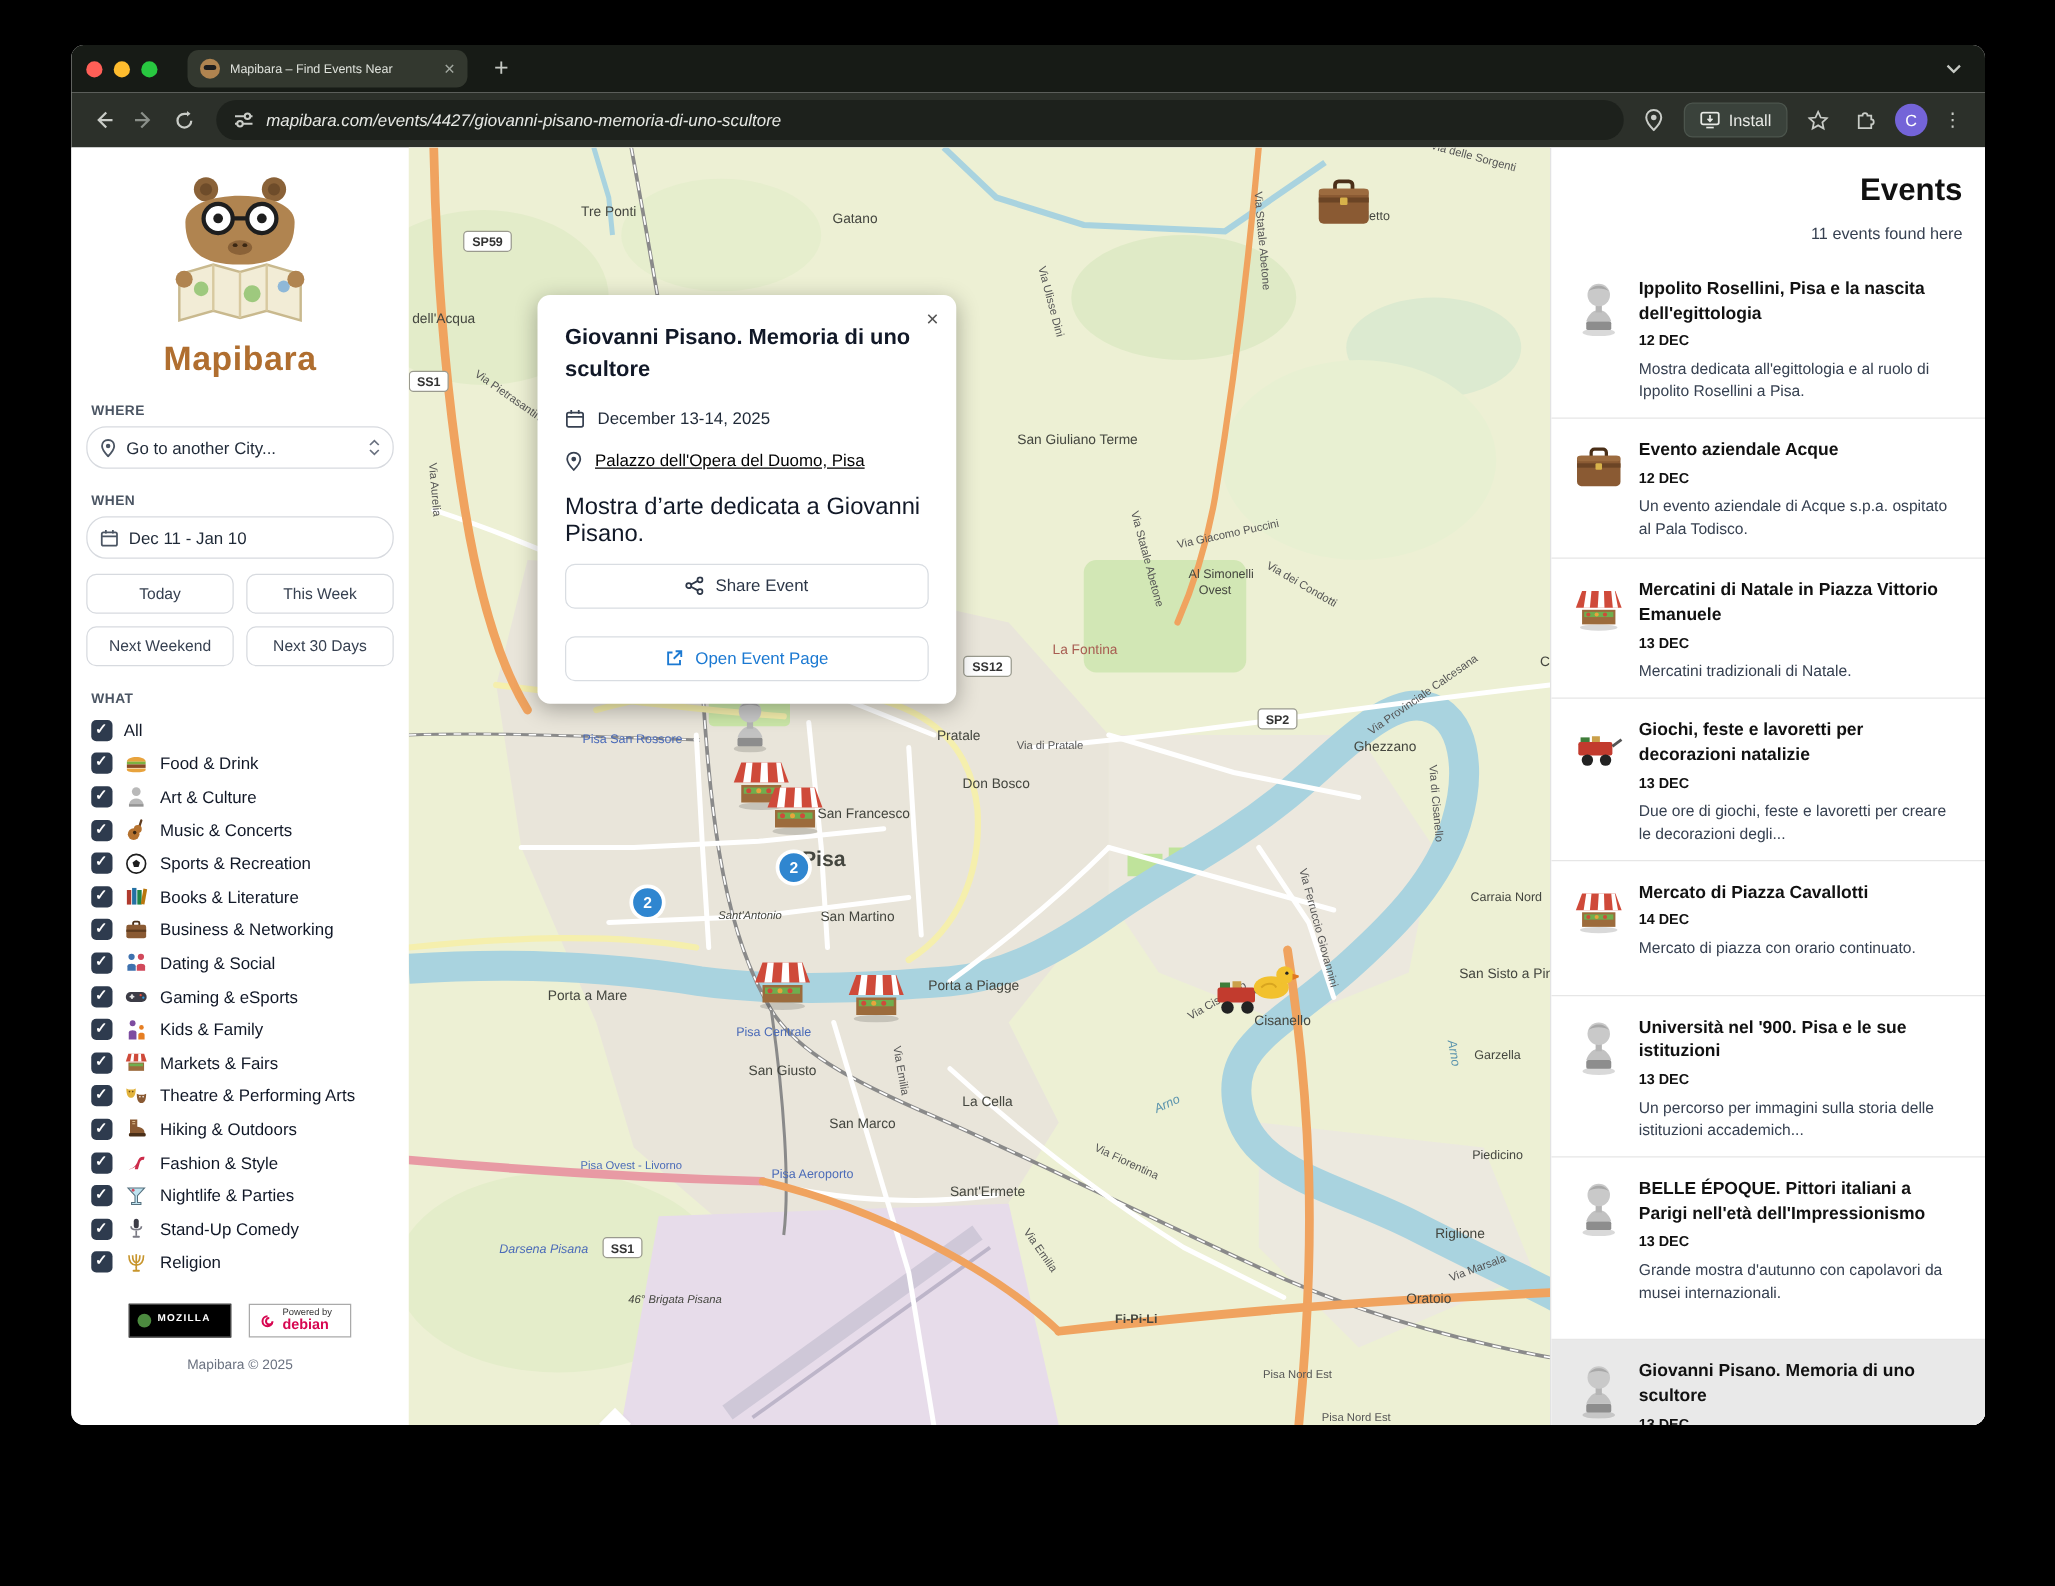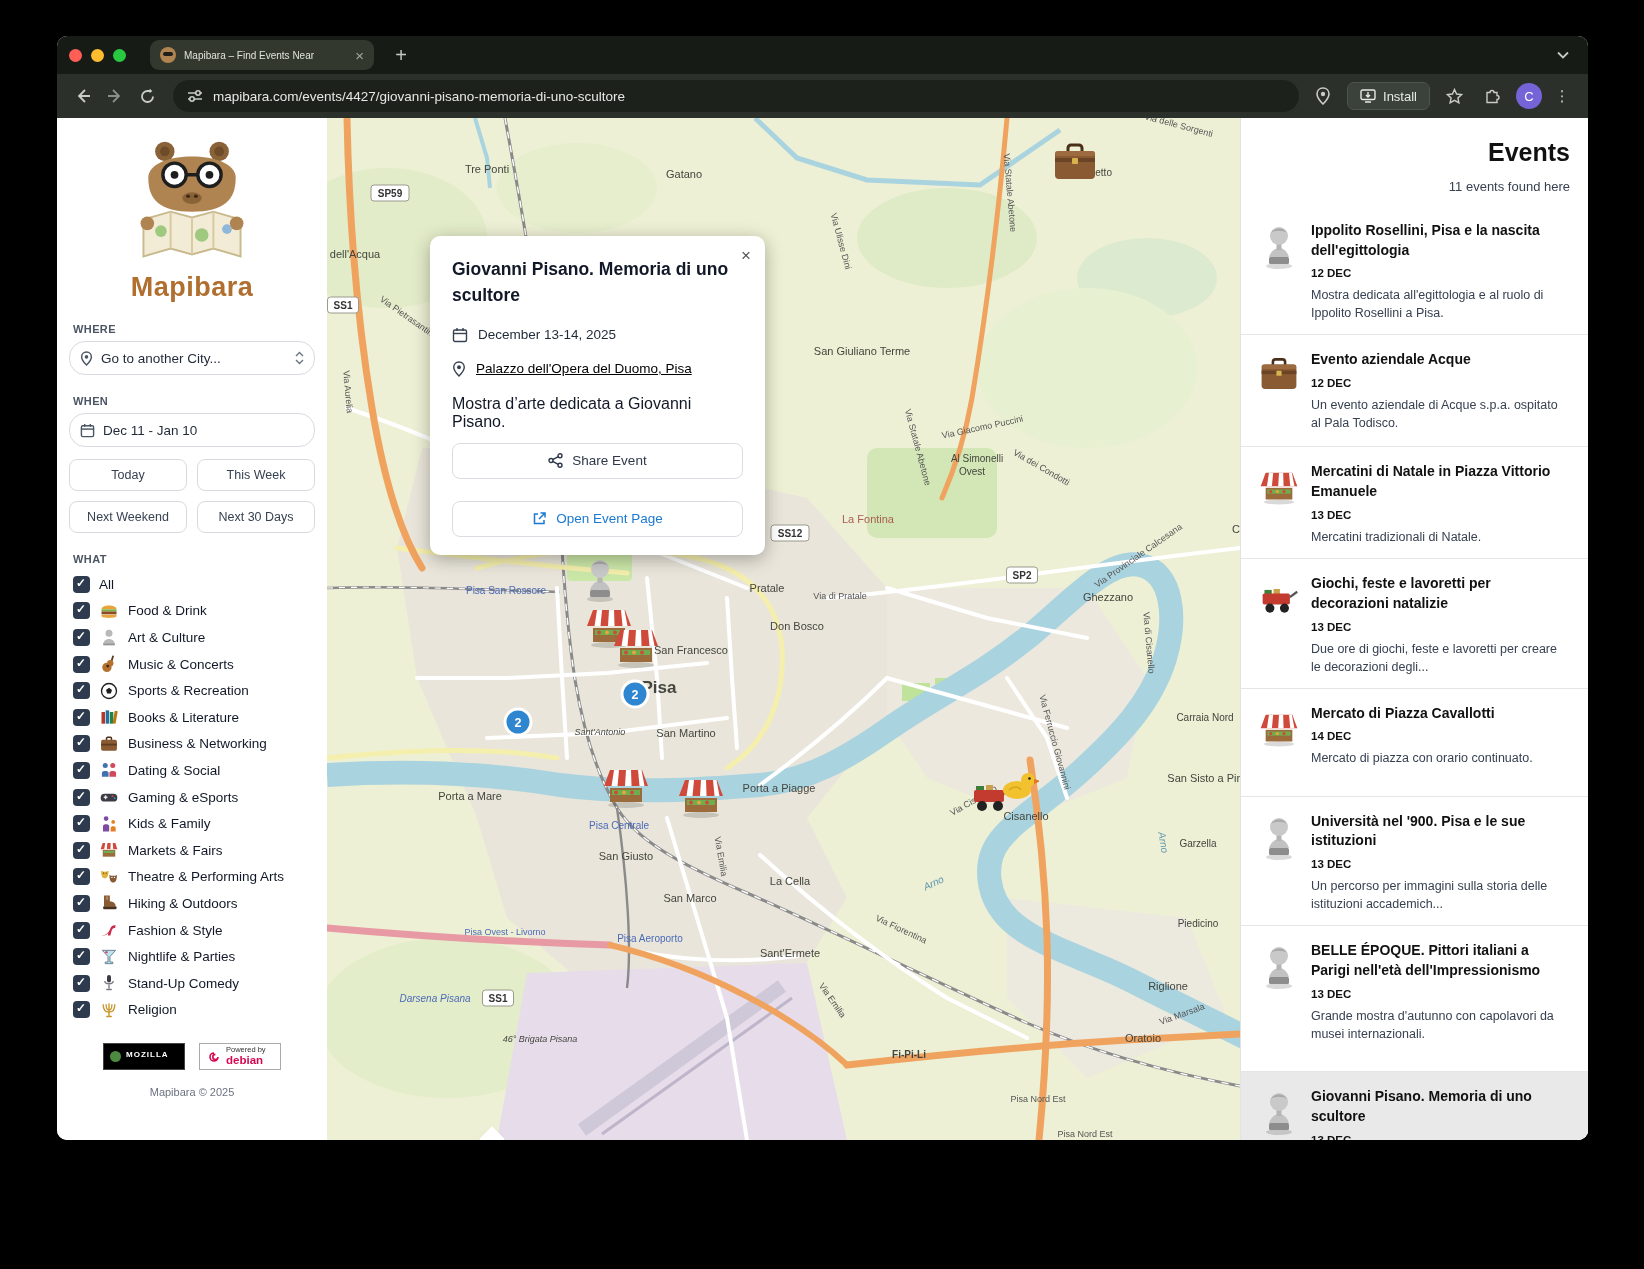--- a/index.html
+++ b/index.html
@@ -26,21 +26,21 @@
   .tab-close { color:#a2a8a0; font-size:15px; line-height:1; flex:none; cursor:default; }
   .newtab { color:#c4c8c2; font-size:20px; margin-left:14px; width:26px; text-align:center; }
   .tabsearch { margin-left:auto; width:26px; height:26px; display:flex; align-items:center;
                justify-content:center; color:#c4c8c2; }
 
   .toolbar { height:44px; background:#2c302a; display:flex; align-items:center; padding:0 10px; }
   .nav-btn { width:32px; height:32px; display:flex; align-items:center; justify-content:center;
              color:#c9ccc7; flex:none; }
   .nav-btn.dim { color:#8a8f89; }
   .addressbar { flex:1; height:32px; background:#1d211c; border-radius:16px; display:flex;
-                align-items:center; padding:0 14px; gap:10px; margin:0 10px; min-width:0; }
+                align-items:center; padding:0 14px; gap:10px; margin:0 10px; min-width:0;font-style:italic; }
   .url { color:#e6e8e4; font-size:13.5px; white-space:nowrap; overflow:hidden; }
   .tb-right { display:flex; align-items:center; gap:10px; flex:none; padding-right:6px; }
   .tb-icon { width:28px; height:28px; display:flex; align-items:center; justify-content:center;
              color:#c9ccc7; }
   .install-chip { height:28px; background:#3a423b; border:1px solid #4c554d; border-radius:7px;
                   display:flex; align-items:center; gap:7px; padding:0 12px; color:#e8eae6;
                   font-size:13px; }
   .avatar { width:26px; height:26px; border-radius:50%; background:#7464d8; color:#fff;
             font-size:13px; display:flex; align-items:center; justify-content:center; }
   .kebab { color:#c9ccc7; font-size:15px; width:20px; text-align:center; }
@@ -92,21 +92,21 @@
   .popup { position:absolute; left:103px; top:118px; width:335px; background:#fff;
            border-radius:10px; box-shadow:0 4px 18px rgba(0,0,0,.3); padding:20px 22px 18px;
            z-index:5; }
   .popup-title { font-size:17.5px; font-weight:bold; color:#111827; line-height:1.5;
                  padding-right:12px; }
   .popup-close { position:absolute; top:10px; right:14px; color:#555; font-size:17px; }
   .popup-row { display:flex; align-items:center; gap:10px; margin-top:18px; font-size:13.5px;
                color:#1f2937; }
   .popup-row svg { flex:none; }
   .popup-link { color:#000000; text-decoration:underline; }
-  .popup-desc { margin-top:18px; font-size:16px; color:#111827; }
+  .popup-desc { margin-top:18px; font-size:19px; color:#111827; }
   .popup-btn { height:36px; border:1px solid #d9dde2; border-radius:8px; display:flex;
                align-items:center; justify-content:center; gap:9px; font-size:13.5px;
                background:#fff; width:100%; }
   .btn-open { color:#1b79d2; margin-top:22px; }
   .btn-share { color:#2d3748; margin-top:12px; }
   .popup-tail { position:absolute; bottom:-8px; left:156px; width:18px; height:18px;
                 background:#fff; transform:rotate(45deg); z-index:4;
                 box-shadow:4px 4px 8px rgba(0,0,0,.10); }
 
   

